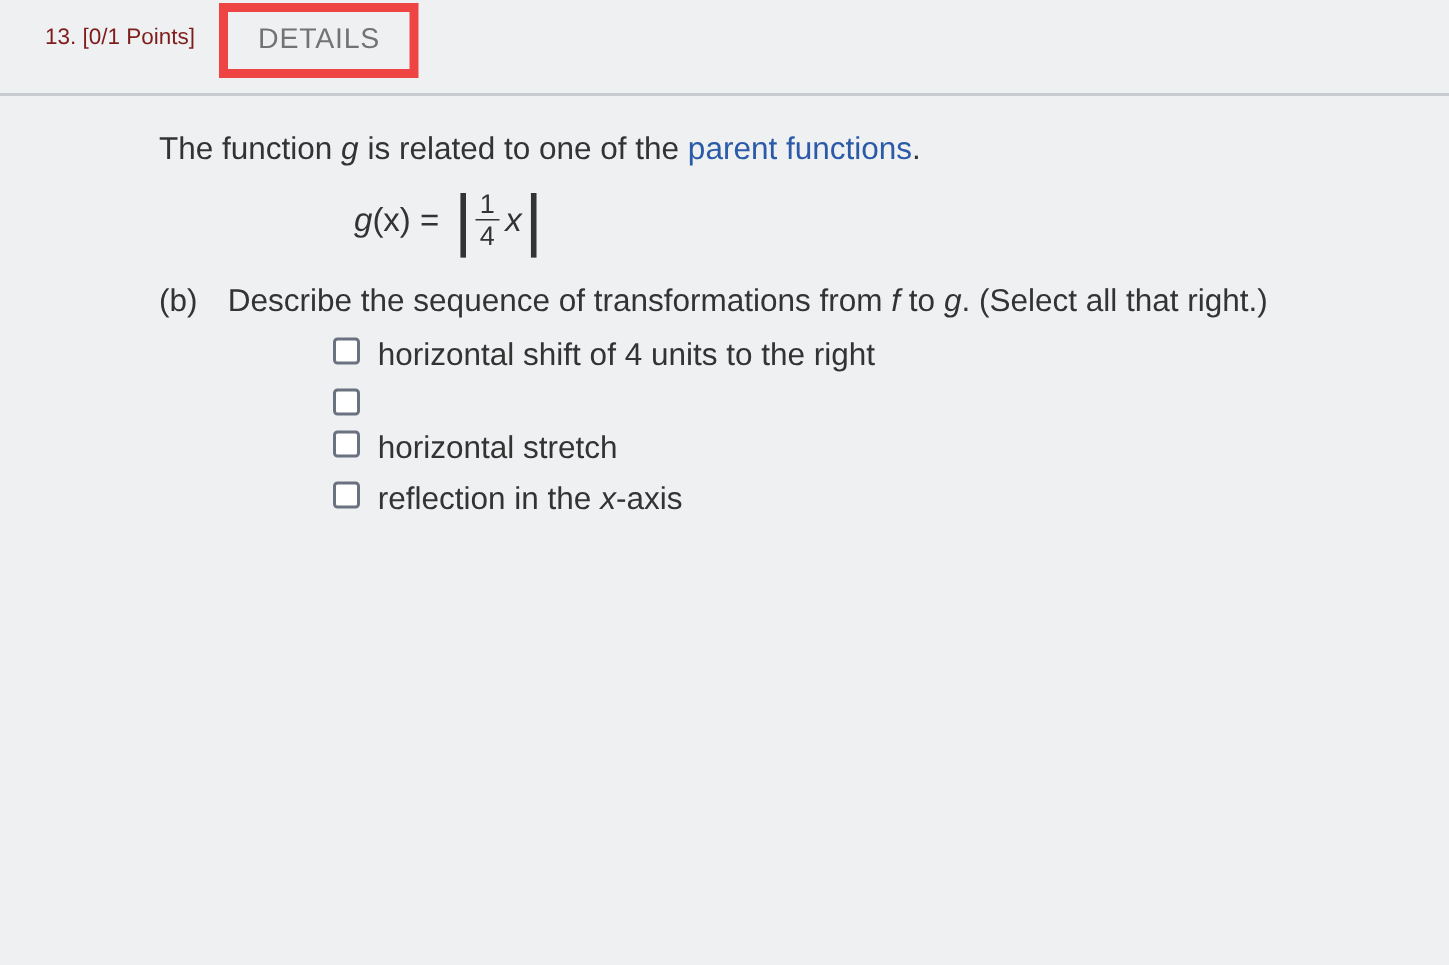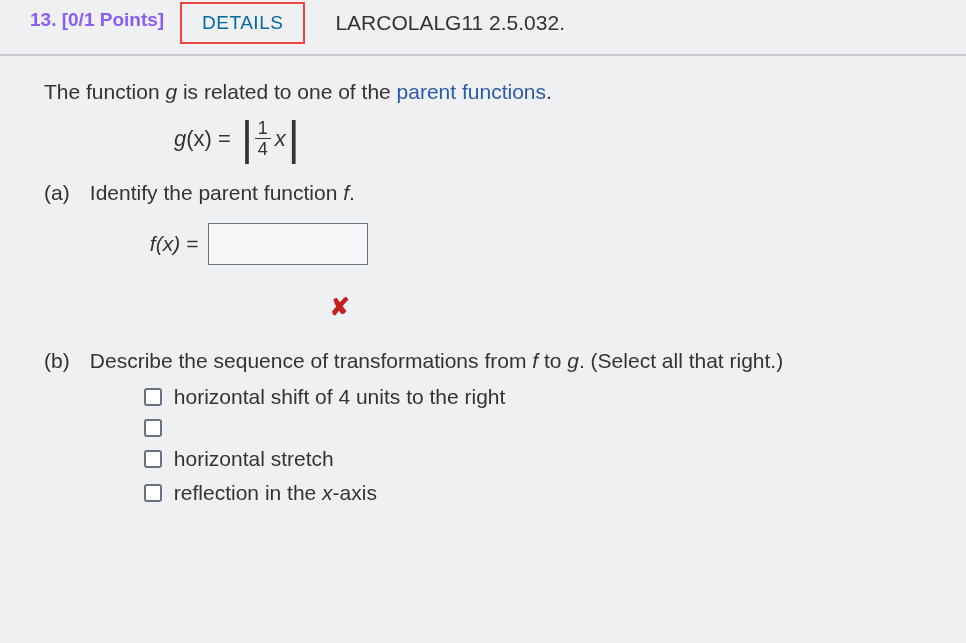--- a/index.html
+++ b/index.html
@@ -20,41 +20,41 @@
     padding: 0;
   }
   .topbar {
     display: flex;
     align-items: center;
     gap: 16px;
     padding: 2px 30px 10px 30px;
     border-bottom: 2px solid #c8ccd2;
   }
   .points {
-    font-weight: bold;
-    font-size: 19px;
-    color: #8b5cf6;
+    font-weight: normal;
+    font-size: 15px;
+    color: #7f1d1d;
     margin-top: -6px;
   }
   .btn {
-    border: 2px solid #ef4444;
+    border: 6px solid #ef4444;
     padding: 8px 20px;
     font-size: 19px;
-    color: #0369a1;
+    color: #737373;
     background: transparent;
     letter-spacing: 0.5px;
     cursor: pointer;
   }
   .ref {
     font-size: 21px;
     color: #333;
     margin-left: 14px;
   }
   .content {
-    padding: 24px 60px 20px 44px;
+    padding: 24px 60px 20px 106px;
     font-size: 21px;
     color: #333;
   }
   .prompt-line { margin-bottom: 14px; }
   .link { color: #2b5aa8; }
   .equation-row {
     margin: 10px 0 22px 130px;
     display: flex;
     align-items: center;
     font-style: italic;
@@ -115,23 +115,22 @@
     font-weight: bold;
     font-size: 24px;
     margin-left: 6px;
     margin-top: 28px;
   }
   .options {
     margin: 12px 0 0 54px;
   }
   .opt {
     display: flex;
-    align-items: center;
     gap: 12px;
-    margin: 10px 0;
+    margin: 10px 16px;
     font-size: 21px;
   }
   .chk {
     width: 18px;
     height: 18px;
     border: 2px solid #6a7280;
     border-radius: 3px;
     background: #fff;
     flex-shrink: 0;
     cursor: pointer;
@@ -142,21 +141,20 @@
 <body>
 
 <div class="page">
 
   <div class="topbar">
     <span class="points">
       <span>13.</span>
       <span>[0/1 Points]</span>
     </span>
     <button class="btn">DETAILS</button>
-    <span class="ref">LARCOLALG11 2.5.032.</span>
   </div>
 
   <div class="content">
 
     <div class="prompt-line">
       <span>The function </span><span class="it">g</span><span> is related to one of the </span><span class="link">parent functions</span><span>.</span>
     </div>
 
     <div class="equation-row">
       <span class="it">g</span>
@@ -165,31 +163,20 @@
         <span class="abs-bar">|</span>
         <span class="frac">
           <span class="num">1</span>
           <span class="den">4</span>
         </span>
         <span class="fx">x</span>
         <span class="abs-bar">|</span>
       </span>
     </div>
 
-    <div class="part">
-      <span class="part-label">(a)</span>
-      <span class="part-body">
-        <span>Identify the parent function </span><span class="it">f</span><span>.</span>
-        <div class="answer-row">
-          <span class="it">f(x) = </span>
-          <input class="answer-input" value="" style="">
-        </div>
-        <div class="wrong-x" style="margin-left:240px;">✘</div>
-      </span>
-    </div>
 
     <div class="part">
       <span class="part-label">(b)</span>
       <span class="part-body">
         <span>Describe the sequence of transformations from </span><span class="it">f</span><span> to </span><span class="it">g</span><span>. (Select all that right.)</span>
         <div class="options">
           <div class="opt">
             <div class="chk"></div>
             <span>horizontal shift of 4 units to the right</span>
           </div>

